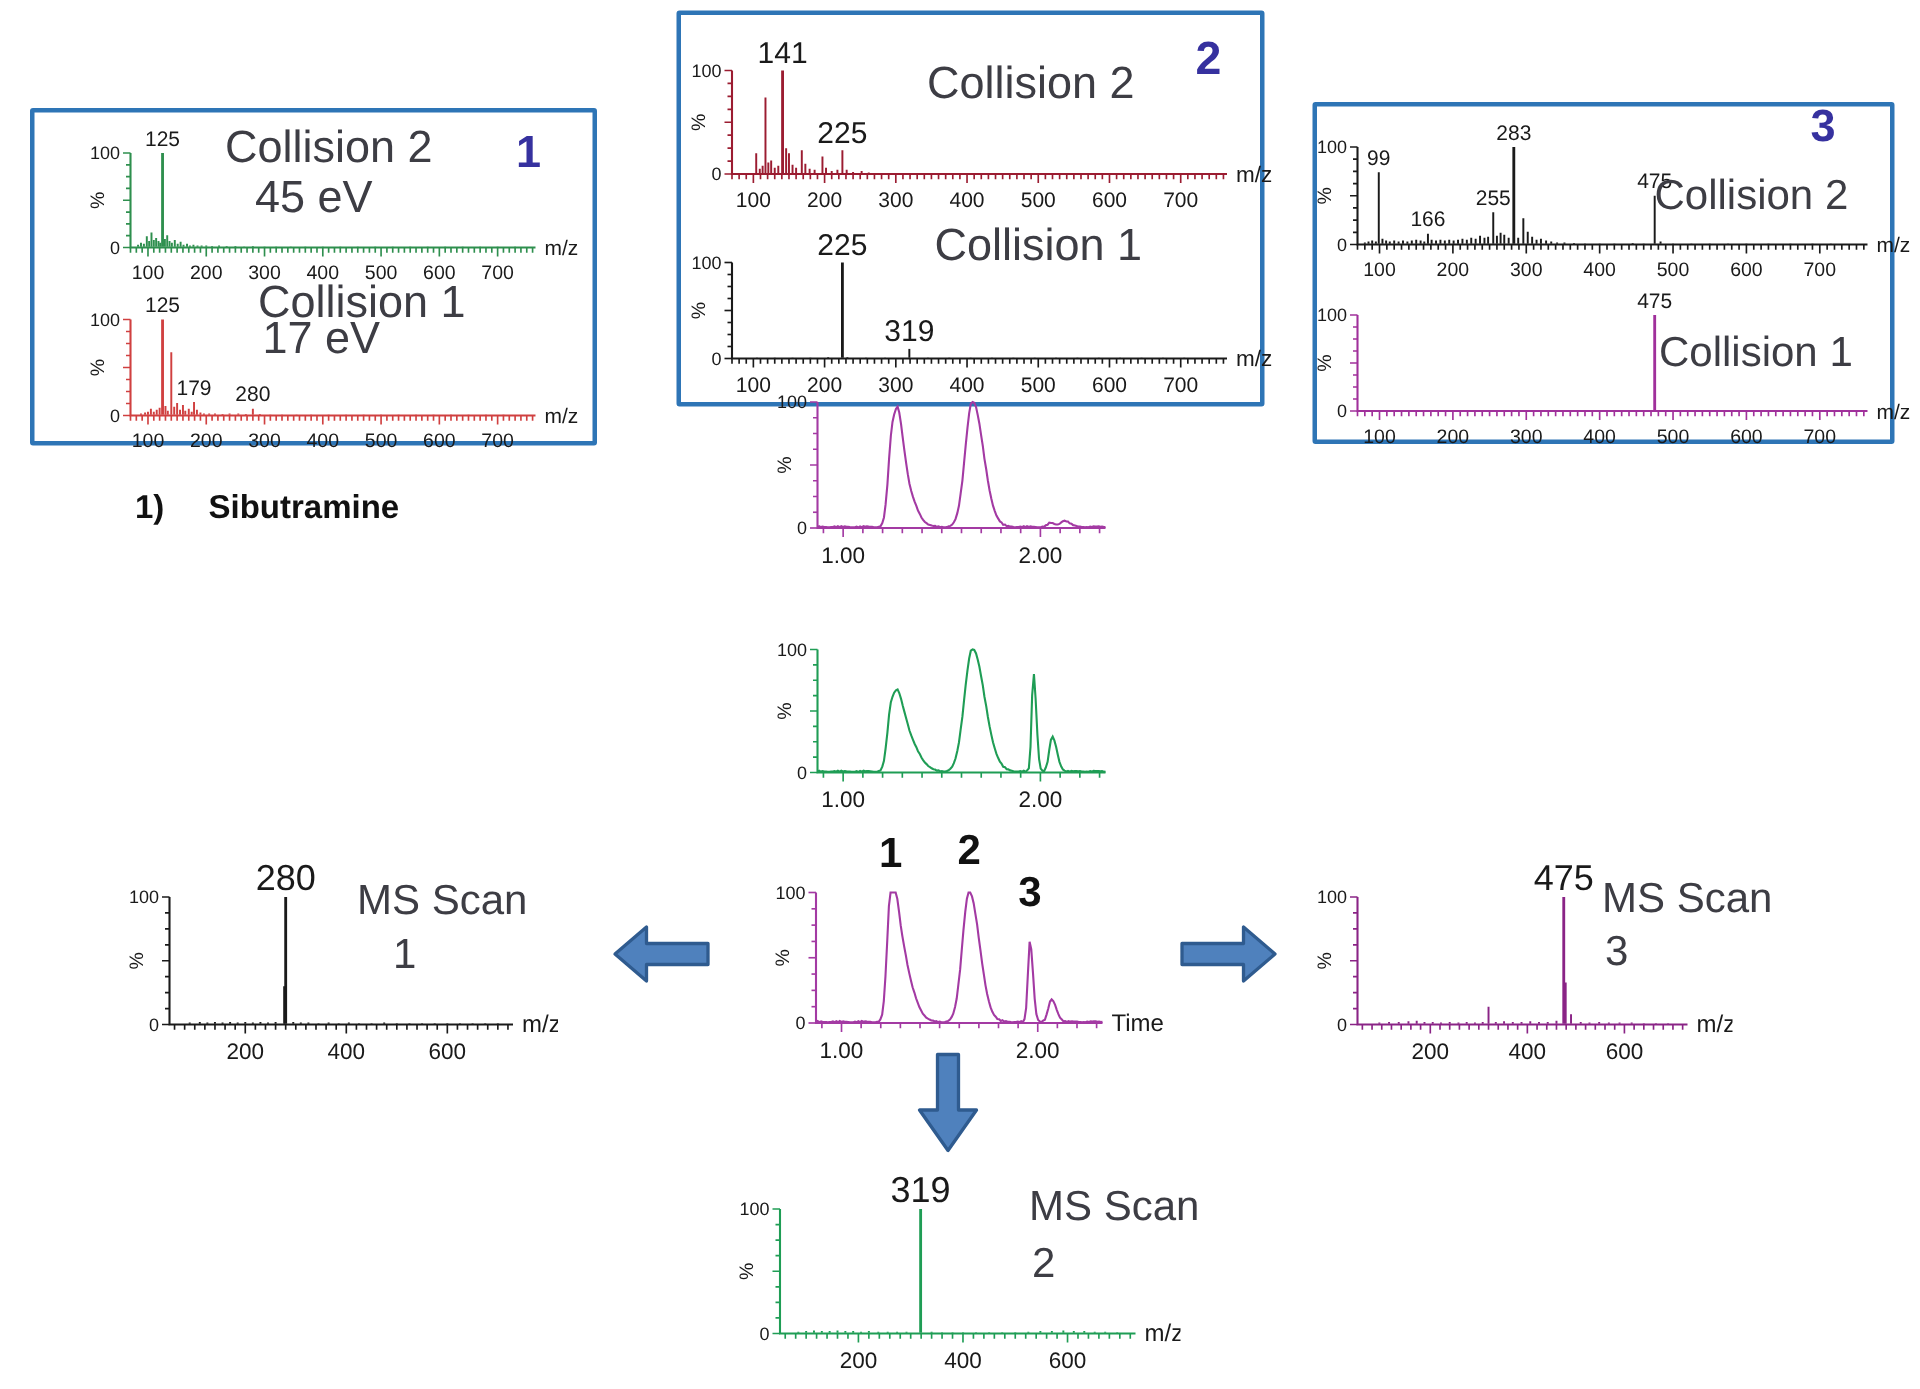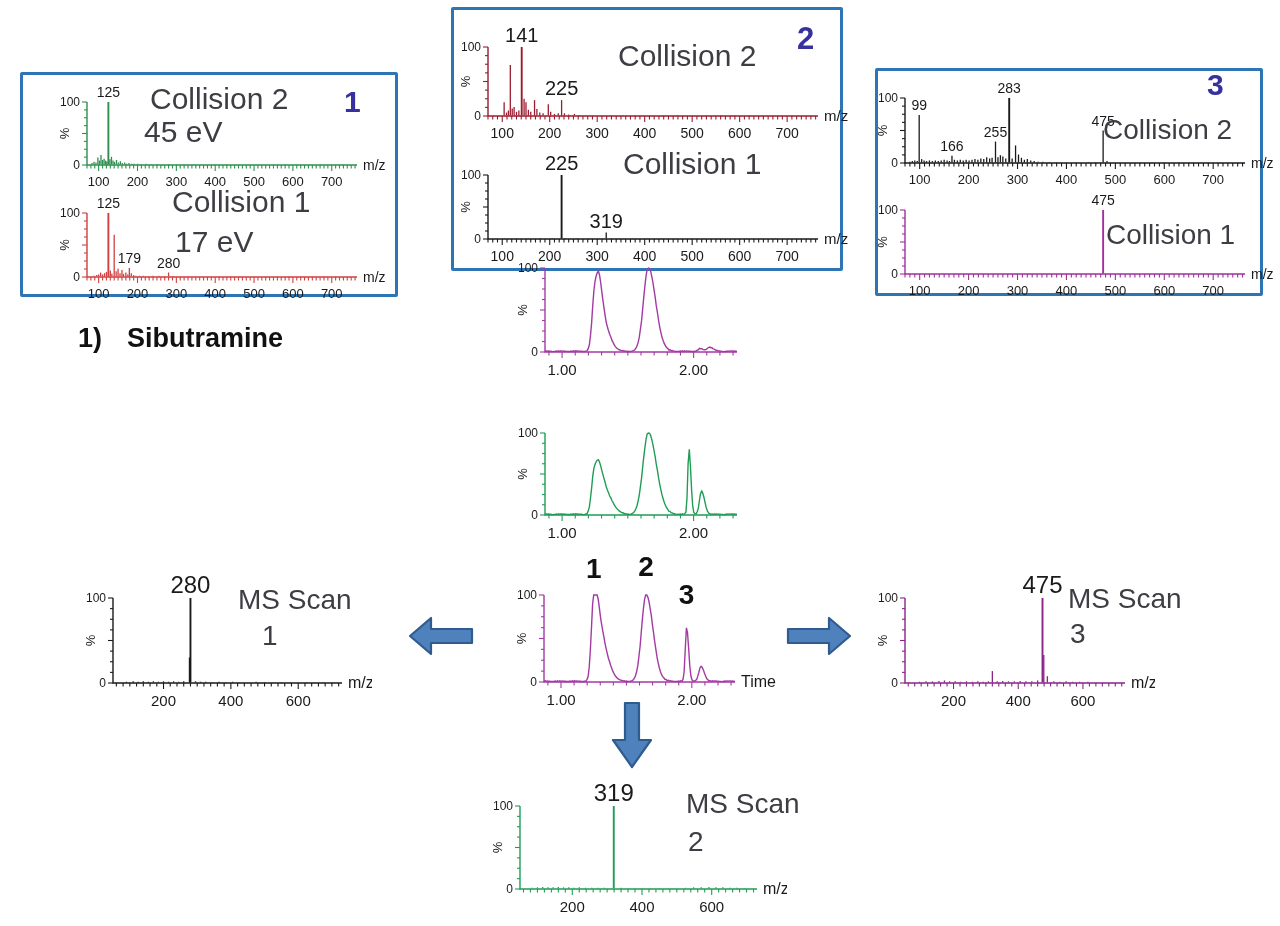--- a/index.html
+++ b/index.html
@@ -4,21 +4,21 @@
 <style>
   html,body{margin:0;padding:0;background:#fff;}
   #fig{position:relative;width:1280px;height:926px;background:#fff;overflow:hidden;
        font-family:"Liberation Sans", sans-serif;}
   .box{position:absolute;border:3px solid var(--box-border);background:transparent;border-radius:2px;}
   .chart{position:absolute;}
   .chart svg{display:block;font-family:"Liberation Sans", sans-serif;}
   .t{position:absolute;line-height:1;color:var(--text);white-space:nowrap;text-align:right;}
   .num{position:absolute;line-height:1;color:var(--panel-number);font-weight:bold;white-space:nowrap;}
   .legend{position:absolute;color:#111;font-weight:bold;}
-  .lrow{height:40px;line-height:40px;font-size:27px;}
+  .lrow{height:40px;line-height:40px;font-size:22px;margin-left:12px;}
   .lnum{display:inline-block;width:49px;}
   .arrow{position:absolute;}
   .arrow polygon{fill:var(--arrow-fill);stroke:var(--arrow-stroke);stroke-width:2.2;stroke-linejoin:round;}
 </style>
 </head>
 <body>
 
 <div id="fig">
 
   <div class="box" style="left:20px;top:72px;width:372px;height:219px"></div>
@@ -1214,24 +1214,24 @@
         <line x1="213.58823529411762" y1="116.5" x2="213.58823529411762" y2="115.725" stroke="#8a2486" stroke-width="1.3"></line>
         <line x1="220.70588235294116" y1="116.5" x2="220.70588235294116" y2="115.725" stroke="#8a2486" stroke-width="1.3"></line>
         <line x1="228.79411764705884" y1="116.5" x2="228.79411764705884" y2="115.725" stroke="#8a2486" stroke-width="1.3"></line>
         <line x1="236.88235294117646" y1="116.5" x2="236.88235294117646" y2="116.15" stroke="#8a2486" stroke-width="1.3"></line>
         <line x1="244.97058823529412" y1="116.5" x2="244.97058823529412" y2="116.15" stroke="#8a2486" stroke-width="1.3"></line>
         <line x1="253.05882352941177" y1="116.5" x2="253.05882352941177" y2="116.15" stroke="#8a2486" stroke-width="1.3"></line>
       </svg>
     </div>
 
   <div class="t" style="left:150px;top:84px;font-size:30px">Collision 2</div>
-  <div class="t" style="left:144px;top:117px;font-size:30px">45 eV</div>
+  <div class="t" style="left:170px;top:117px;font-size:30px">45 eV</div>
   <div class="num" style="left:344px;top:87px;font-size:30px">1</div>
   <div class="t" style="left:172px;top:187px;font-size:30px">Collision 1</div>
-  <div class="t" style="left:175px;top:227px;font-size:30px">17 eV</div>
+  <div class="t" style="left:175px;top:211px;font-size:30px">17 eV</div>
 
   <div class="t" style="left:618px;top:41px;font-size:30px">Collision 2</div>
   <div class="num" style="left:797px;top:23px;font-size:31px">2</div>
   <div class="t" style="left:623px;top:149px;font-size:30px">Collision 1</div>
 
   <div class="t" style="left:1103px;top:116px;font-size:28px">Collision 2</div>
   <div class="t" style="left:1106px;top:221px;font-size:28px">Collision 1</div>
   <div class="num" style="left:1207px;top:70px;font-size:30px">3</div>
 
   <div class="legend" style="left:78px;top:318px">

